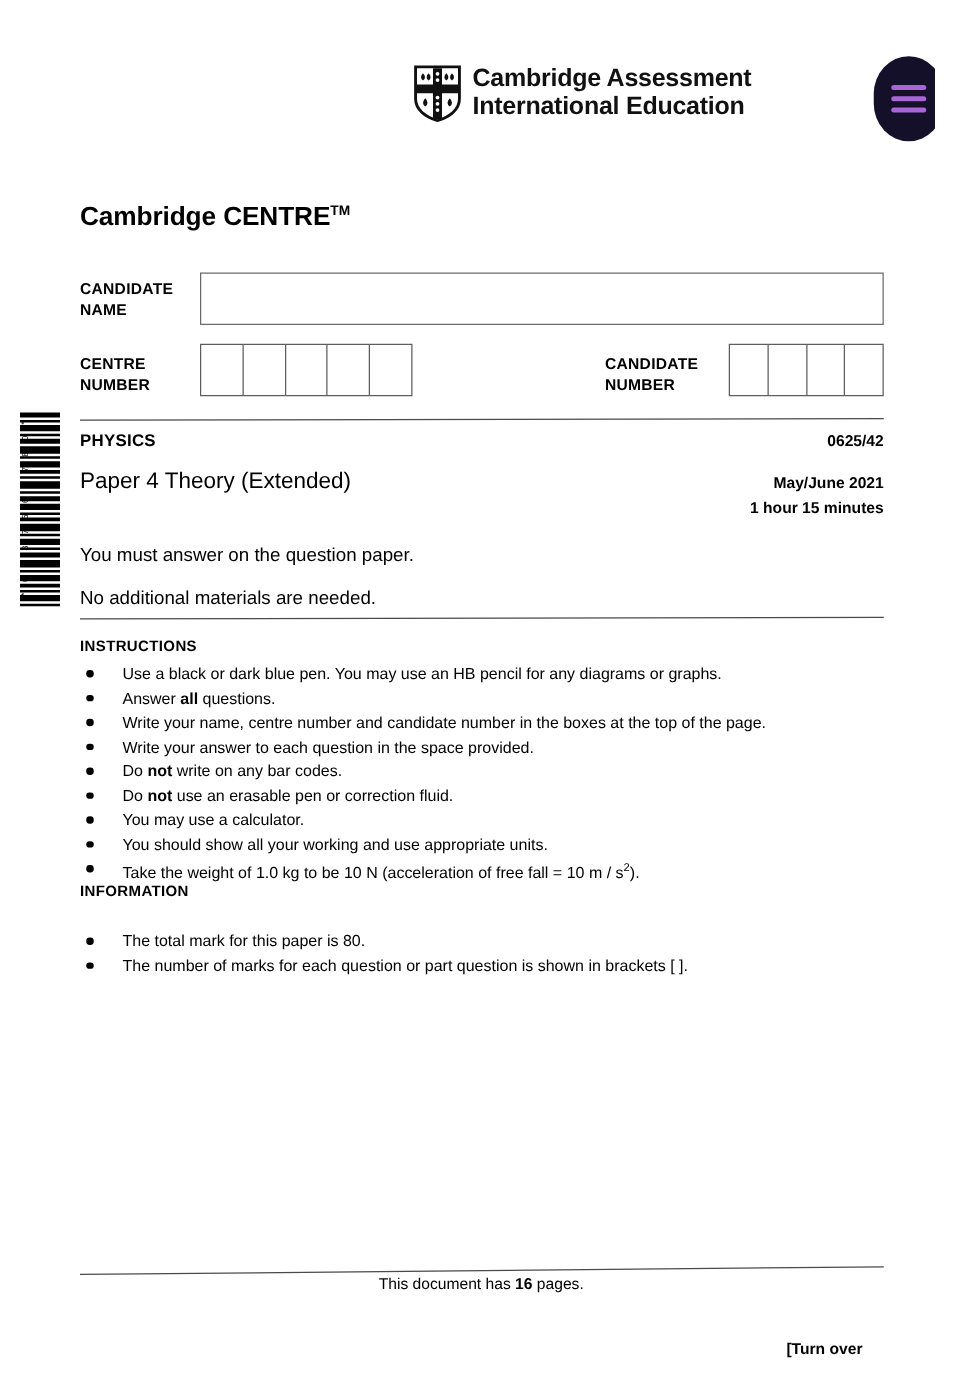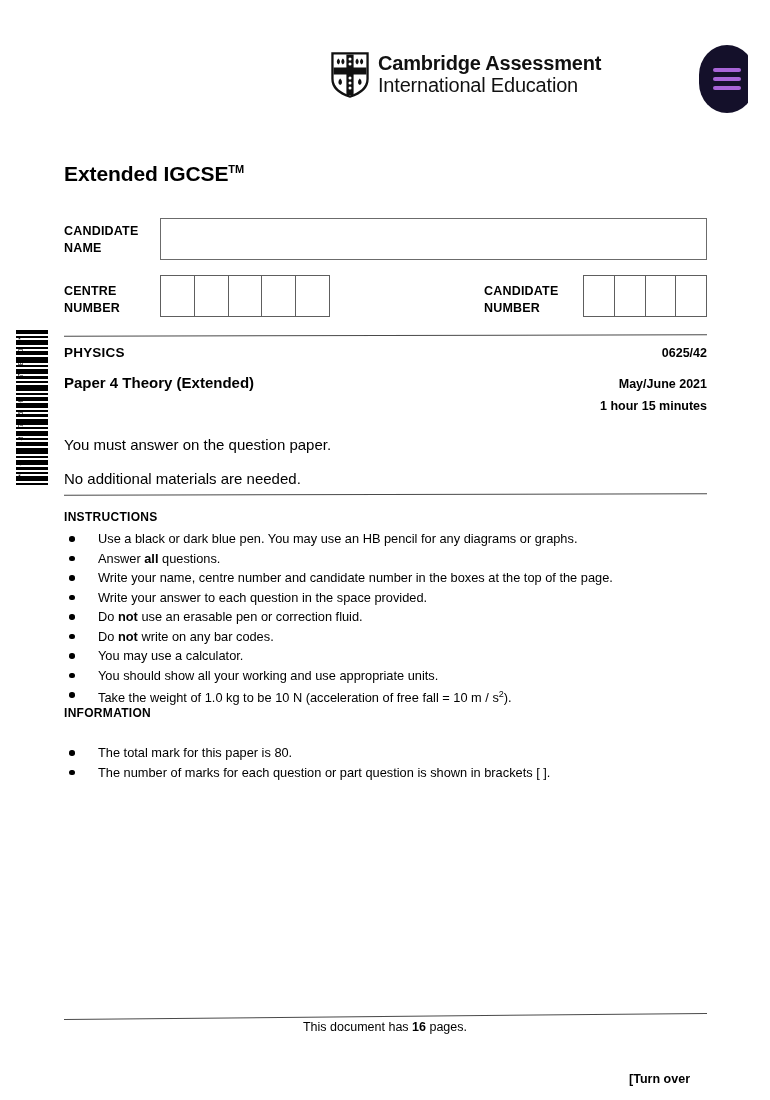--- a/index.html
+++ b/index.html
@@ -60,21 +60,21 @@
   .ca-words {
     line-height: 1.12;
   }
   .ca-words .l1, .ca-words .l2 {
     font-size: 20px;
     letter-spacing: -0.2px;
     color: #111111;
     white-space: nowrap;
   }
   .ca-words .l1 { font-weight: bold; }
-  .ca-words .l2 { font-weight: normal; }
+  .ca-words .l2 { font-weight: bold; }
 
   
   .qual-title {
     position: absolute;
     left: 64px;
     top: 132px;
     font-size: 21px;
     font-weight: bold;
     letter-spacing: -0.1px;
   }
@@ -145,21 +145,21 @@
     left: 64px;
     width: 643px;
     display: flex;
     justify-content: space-between;
     align-items: baseline;
   }
   #subj-row-1 { top: 315px; }
   #subj-row-2 { top: 344px; }
   #subj-row-3 { top: 369px; }
   .subj-left-bold  { font-size: 13.5px; font-weight: bold; letter-spacing: 0.2px; }
-  .subj-left-plain { font-size: 15px; font-weight: bold; }
+  .subj-left-plain { font-size: 18px; font-weight: normal; }
   .subj-right      { font-size: 12.5px; font-weight: bold; }
 
   
   .statement {
     position: absolute;
     left: 64px;
     font-size: 15px;
   }
   #stmt-1 { top: 406px; }
   #stmt-2 { top: 440px; }
@@ -304,21 +304,21 @@
         <path d="M28.8 26.5 q1.8 1.6 1.8 3.7 q0 1.8 -1.8 2.9 q-1.8 -1.1 -1.8 -2.9 q0 -2.1 1.8 -3.7 Z"></path>
       </g>
     </svg>
     <div class="ca-words">
       <div class="l1">Cambridge Assessment</div>
       <div class="l2">International Education</div>
     </div>
   </div>
 
   <div class="qual-title">
-    <span>Extended IGCSE</span><sup>TM</sup>
+    <span>Cambridge CENTRE</span><sup>TM</sup>
   </div>
 
   <div class="field-label" id="lbl-cand-name">
     <div>CANDIDATE</div>
     <div>NAME</div>
   </div>
   <div class="name-box"></div>
 
   <div class="field-label" id="lbl-centre-no">
     <div>CENTRE</div>
@@ -407,22 +407,22 @@
 
   <div class="statement" id="stmt-1">You must answer on the question paper.</div>
   <div class="statement" id="stmt-2">No additional materials are needed.</div>
 
   <div class="section-head" id="head-instructions">INSTRUCTIONS</div>
   <ul class="bullets" id="list-instructions">
       <li><span>Use a black or dark blue pen. You may use an HB pencil for any diagrams or graphs.</span></li>
       <li><span>Answer </span><b>all</b><span> questions.</span></li>
       <li><span>Write your name, centre number and candidate number in the boxes at the top of the page.</span></li>
       <li><span>Write your answer to each question in the space provided.</span></li>
+      <li><span>Do </span><b>not</b><span> write on any bar codes.</span></li>
       <li><span>Do </span><b>not</b><span> use an erasable pen or correction fluid.</span></li>
-      <li><span>Do </span><b>not</b><span> write on any bar codes.</span></li>
       <li><span>You may use a calculator.</span></li>
       <li><span>You should show all your working and use appropriate units.</span></li>
       <li><span>Take the weight of 1.0 kg to be 10 N (acceleration of free fall = 10 m / s</span><sup>2</sup><span>).</span></li>
     </ul>
 
   <div class="section-head" id="head-information">INFORMATION</div>
   <ul class="bullets" id="list-information">
       <li><span>The total mark for this paper is 80.</span></li>
       <li><span>The number of marks for each question or part question is shown in brackets [ ].</span></li>
     </ul>

